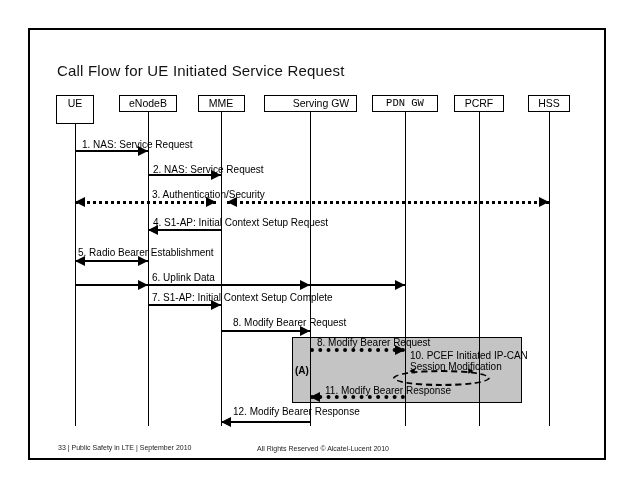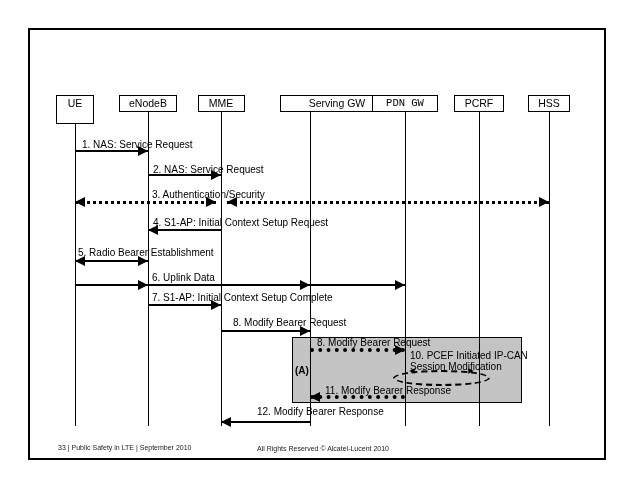--- a/index.html
+++ b/index.html
@@ -42,32 +42,33 @@
   .brand { position:absolute; left:506px; top:439px; display:flex; align-items:center; gap:4px; }
   .brand-text { font-size:11.5px; font-weight:bold; color:#2e2a66; letter-spacing:0.2px; white-space:nowrap; }
   .brand svg { display:block; }
 </style>
 </head>
 <body>
 
 <div class="stage">
   <div class="slide-frame"></div>
 
+  <div class="title2">Call Flow for UE Initiated Service Request</div>
 
   <div id="diagram">
       <div class="gbox" style="left: 292px; top: 337px; width: 230px; height: 66px;"></div>
       <div class="glabel" style="left: 295px; top: 365px;">(A)</div>
       <div class="lifeline" style="left: 75px; top: 112px; height: 314px;"></div>
       <div class="actor" style="left: 56px; top: 95px; width: 38px; height: 29px; line-height: 15px;">UE</div>
       <div class="lifeline" style="left: 148px; top: 112px; height: 314px;"></div>
       <div class="actor" style="left: 119px; top: 95px; width: 58px; height: 17px; line-height: 15px;">eNodeB</div>
       <div class="lifeline" style="left: 221px; top: 112px; height: 314px;"></div>
       <div class="actor" style="left: 197.5px; top: 95px; width: 47px; height: 17px; line-height: 15px;">MME</div>
       <div class="lifeline" style="left: 310px; top: 112px; height: 314px;"></div>
-      <div class="actor" style="left: 280px; top: 95px; width: 93px; height: 17px; line-height: 15px; padding-left: 21px;">Serving GW</div>
+      <div class="actor" style="left: 264px; top: 95px; width: 93px; height: 17px; line-height: 15px; padding-left: 21px;">Serving GW</div>
       <div class="lifeline" style="left: 405px; top: 112px; height: 314px;"></div>
       <div class="actor" style="left: 372px; top: 95px; width: 66px; height: 17px; line-height: 15px; font-family: Liberation Mono, monospace;">PDN GW</div>
       <div class="lifeline" style="left: 479px; top: 112px; height: 314px;"></div>
       <div class="actor" style="left: 454px; top: 95px; width: 50px; height: 17px; line-height: 15px;">PCRF</div>
       <div class="lifeline" style="left: 549px; top: 112px; height: 314px;"></div>
       <div class="actor" style="left: 528px; top: 95px; width: 42px; height: 17px; line-height: 15px;">HSS</div>
       <div class="mlabel" style="left: 82px; top: 139px;">1. NAS: Service Request</div>
       <div class="seg solid" style="left: 75px; top: 150px; width: 73px;"></div>
       <div class="head hr" style="left: 138px; top: 146px;"></div>
       <div class="mlabel" style="left: 153px; top: 164px;">2. NAS: Service Request</div>
@@ -104,21 +105,21 @@
       <div class="seg dotted-bold" style="left: 310px; top: 348px; width: 95px;"></div>
       <div class="head hr" style="left: 395px; top: 345px;"></div>
       <div class="mlabel" style="left: 410px; top: 350px;">10. PCEF Initiated IP-CAN</div>
       <div class="mlabel" style="left: 410px; top: 361px;">Session Modification</div>
       <div class="loop" style="left: 393px; top: 370px; width: 97px; height: 16px;"></div>
       <div class="head hl small" style="left: 407px; top: 366px;"></div>
       <div class="head hr small" style="left: 466px; top: 366px;"></div>
       <div class="mlabel" style="left: 325px; top: 385px; text-align: right;">11. Modify Bearer Response</div>
       <div class="seg dotted-bold" style="left: 310px; top: 395px; width: 95px;"></div>
       <div class="head hl" style="left: 310px; top: 392px;"></div>
-      <div class="mlabel" style="left: 233px; top: 406px; margin-left: 24px;">12. Modify Bearer Response</div>
+      <div class="mlabel" style="left: 233px; top: 406px;">12. Modify Bearer Response</div>
       <div class="seg solid" style="left: 221px; top: 421px; width: 89px;"></div>
       <div class="head hl" style="left: 221px; top: 417px;"></div>
     </div>
 
   <div class="footer-left">33 | Public Safety in LTE | September 2010</div>
   <div class="footer-center">All Rights Reserved © Alcatel-Lucent 2010</div>
 
 </div>
 
 </body></html>

